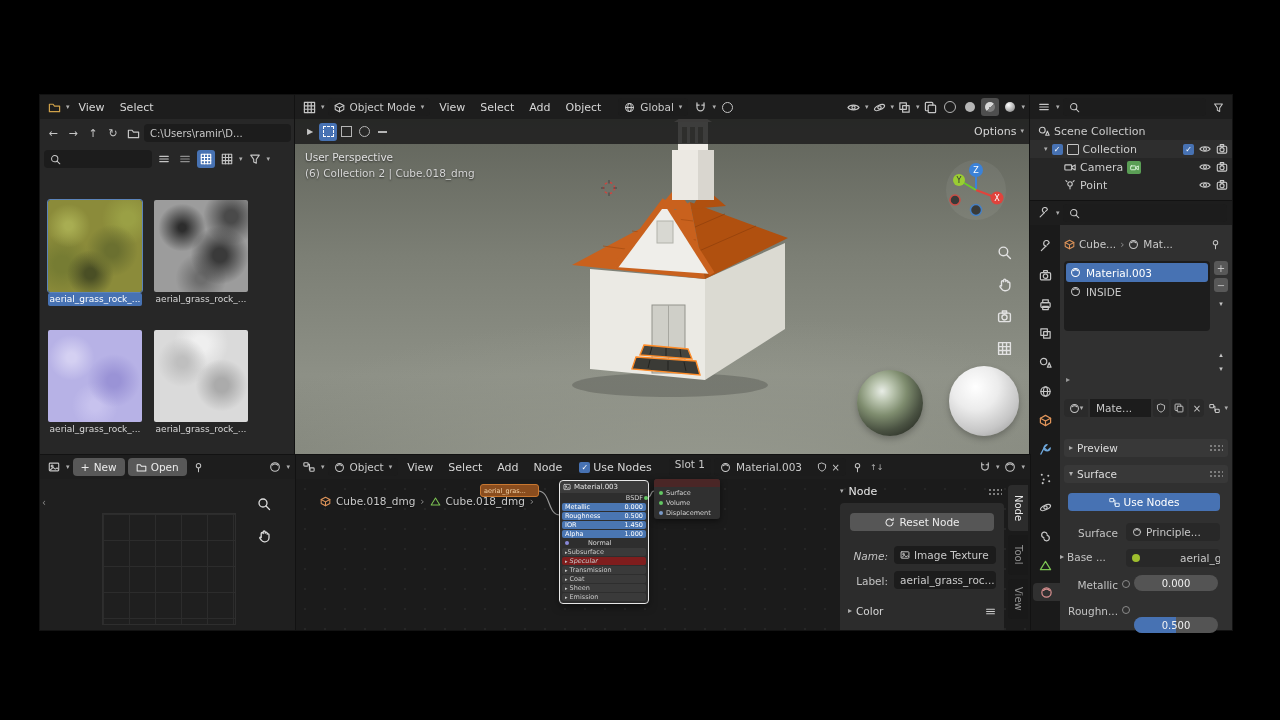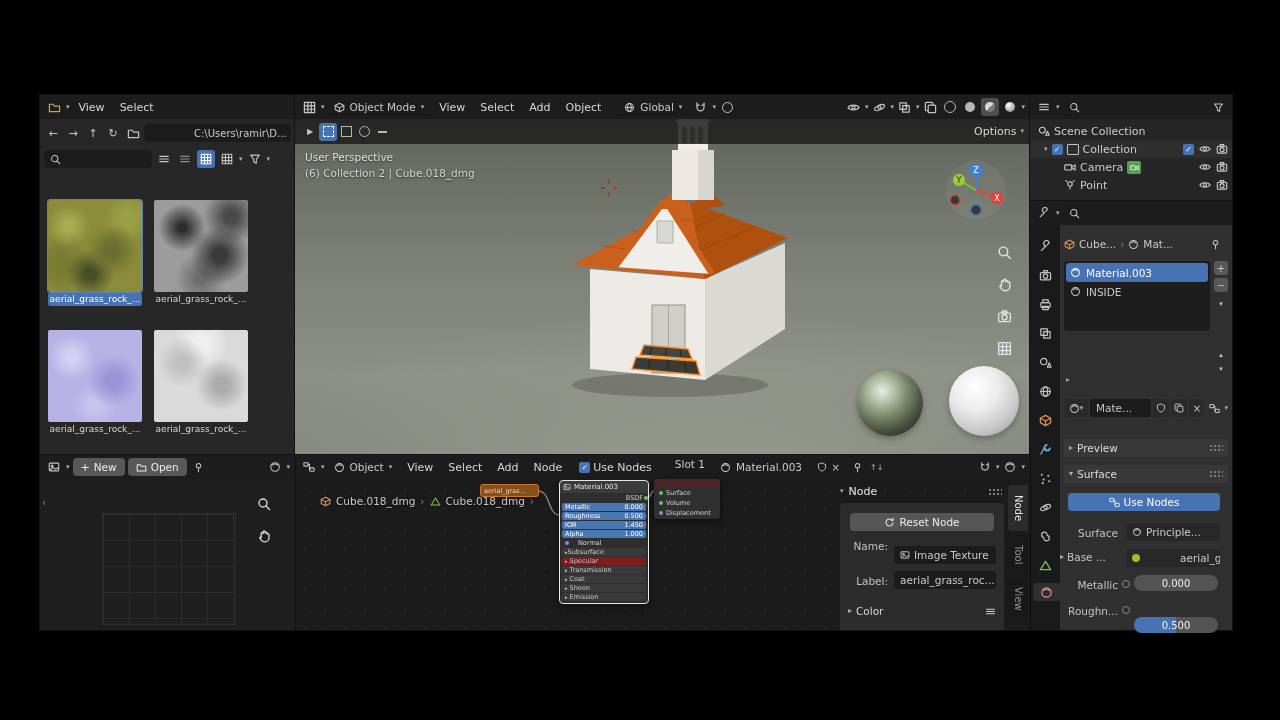--- a/index.html
+++ b/index.html
@@ -182,21 +182,21 @@
       <span class="ibtn">←</span>
       <span class="ibtn">→</span>
       <span class="ibtn">↑</span>
       <span class="ibtn">↻</span>
       <span class="ibtn" style="color:#c5c5c5;">
           <svg class="ic" width="13" height="13">
             <use href="#s-folder"></use>
           </svg>
         </span>
       <div class="field" style="flex:1;">
-        <span style="font-size:10px;margin-left:44px;">C:\Users\ramir\D...</span>
+        <span style="font-size:10px;">C:\Users\ramir\D...</span>
       </div>
     </div>
     <div class="row" style="position:absolute;left:4px;top:53px;right:4px;height:22px;gap:3px;">
       <div class="field" style="width:108px;">
         <svg class="ic" width="11" height="11">
             <use href="#s-mag"></use>
           </svg>
       </div>
       <span class="ibtn">
           <svg class="ic" width="12" height="12">
@@ -809,21 +809,21 @@
           <span>0.500</span>
       </div>
       <div class="nrow" style="background:#4a76b2;color:#fff;">
         <span>IOR</span>
           <span>1.450</span>
       </div>
       <div class="nrow" style="background:#4a76b2;color:#fff;">
         <span>Alpha</span>
           <span>1.000</span>
       </div>
-      <div class="nrow" style="justify-content:flex-start;gap:9px;color:#d5d5d5;">
+      <div class="nrow" style="justify-content:flex-start;gap:19px;color:#d5d5d5;">
         <span style="width:4px;height:4px;border-radius:50%;background:#8888d8;"></span>
         <span>Normal</span>
       </div>
       <div class="nrow" style="background:#3a3a3a;color:#c9c9c9;justify-content:flex-start;gap:0;">
           <span style="font-size:5px;">▸</span>
           <span>Subsurface</span>
         </div>
       <div class="nrow" style="background:#7f1d1d;color:#c9c9c9;justify-content:flex-start;gap:2px;font-style:italic;">
           <span style="font-size:5px;">▸</span>
           <span>Specular</span>
@@ -867,21 +867,21 @@
       <span style="font-size:11px;color:#e8e8e8;">Node</span>
       <span class="grip" style="margin-left:auto;"></span>
     </div>
     <div class="abs" style="left:545px;top:48px;width:164px;bottom:0;background:#2c2c2c;border-radius:4px 4px 0 0;">
       <div class="btn abs" style="left:10px;top:10px;right:10px;background:#565656;">
         <svg class="ic" width="11" height="11">
             <use href="#s-refresh"></use>
           </svg>
         <span>Reset Node</span>
       </div>
-      <span class="plabel" style="left:0px;top:37px;width:48px;">Name:</span>
+      <span class="plabel" style="left:0px;top:47px;width:48px;font-style:italic;">Name:</span>
       <div class="field abs" style="left:54px;top:43px;right:8px;">
         <svg class="ic" width="10" height="10">
             <use href="#s-img"></use>
           </svg>
         <span>Image Texture</span>
       </div>
       <span class="plabel" style="left:0px;top:72px;width:48px;">Label:</span>
       <div class="field abs" style="left:54px;top:68px;right:8px;">
         <span>aerial_grass_roc...</span>
       </div>

